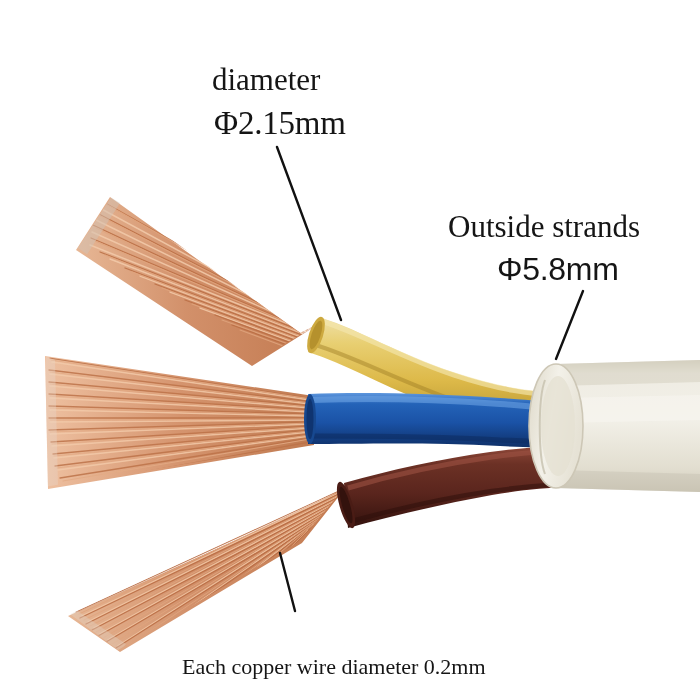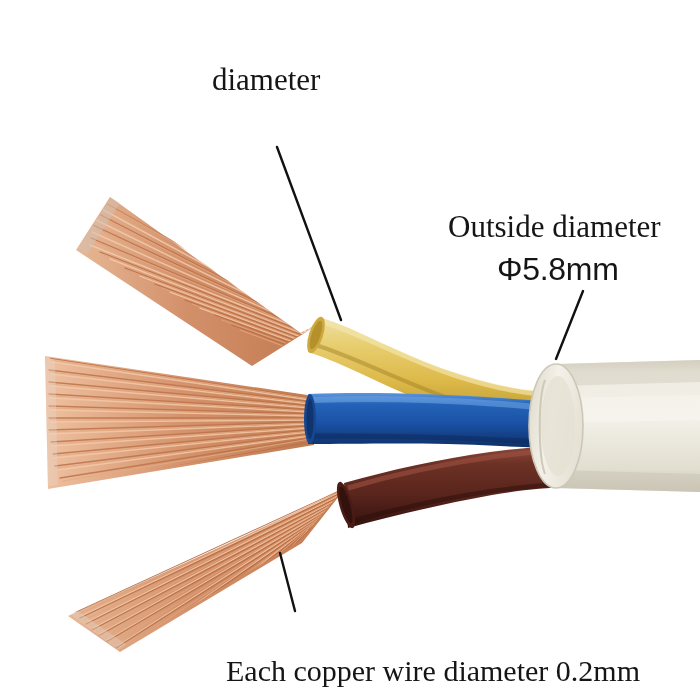--- a/index.html
+++ b/index.html
@@ -29,21 +29,21 @@
     -webkit-font-smoothing: antialiased;
   }
   .anno.serif { font-family: "Liberation Serif", serif; }
   .anno.sans  { font-family: "Liberation Sans", sans-serif; text-align: right; }
 
   #lbl-inner-diameter      { left: 212px; top: 64px;  font-size: 31px; }
   #lbl-inner-diameter-val  { left: 214px; top: 106px; font-size: 33px; letter-spacing: -0.2px; }
   #lbl-outer-diameter      { left: 448px; top: 211px; font-size: 31px; }
   #lbl-outer-diameter-val  { left: 497px; top: 253px; font-size: 32px; letter-spacing: -0.3px; }
   #lbl-strand-count        { left: 220px; top: 613px; font-size: 30px; }
-  #lbl-strand-diameter     { left: 182px; top: 655px; font-size: 30px; margin-left: 44px; }
+  #lbl-strand-diameter     { left: 182px; top: 655px; font-size: 22px; }
 </style>
 </head>
 <body>
 
 <div id="stage">
 
   <svg id="diagram" viewBox="0 0 700 700">
     <defs>
 
       <linearGradient id="gCopperTop" x1="0" y1="0" x2="1" y2="0">
@@ -289,21 +289,22 @@
 
     <g stroke="#111111" stroke-width="2.4" stroke-linecap="round" fill="none">
       <line x1="277" y1="147" x2="341" y2="320"></line>
       <line x1="583" y1="291" x2="556" y2="359"></line>
       <line x1="280" y1="553" x2="295" y2="611"></line>
     </g>
   </svg>
 
   <div class="anno serif" id="lbl-inner-diameter">diameter</div>
 
-
-  <div class="anno serif" id="lbl-outer-diameter">Outside diameter</div>
+  <div class="anno serif" id="lbl-inner-diameter-val">Φ2.15mm</div>
+
+  <div class="anno serif" id="lbl-outer-diameter">Outside strands</div>
 
   <div class="anno sans" id="lbl-outer-diameter-val">Φ5.8mm</div>
 
 
   <div class="anno serif" id="lbl-strand-diameter">Each copper wire diameter 0.2mm</div>
 
 </div>
 
 </body></html>

